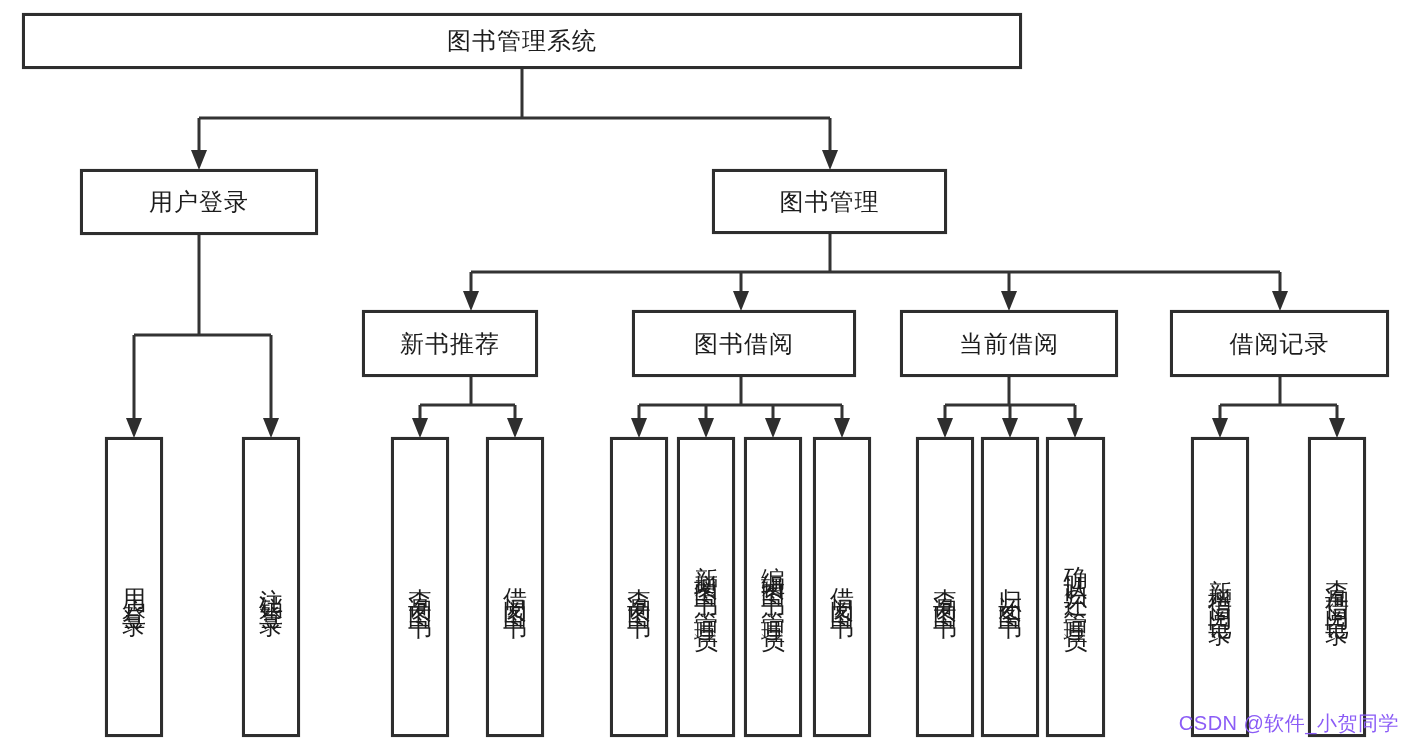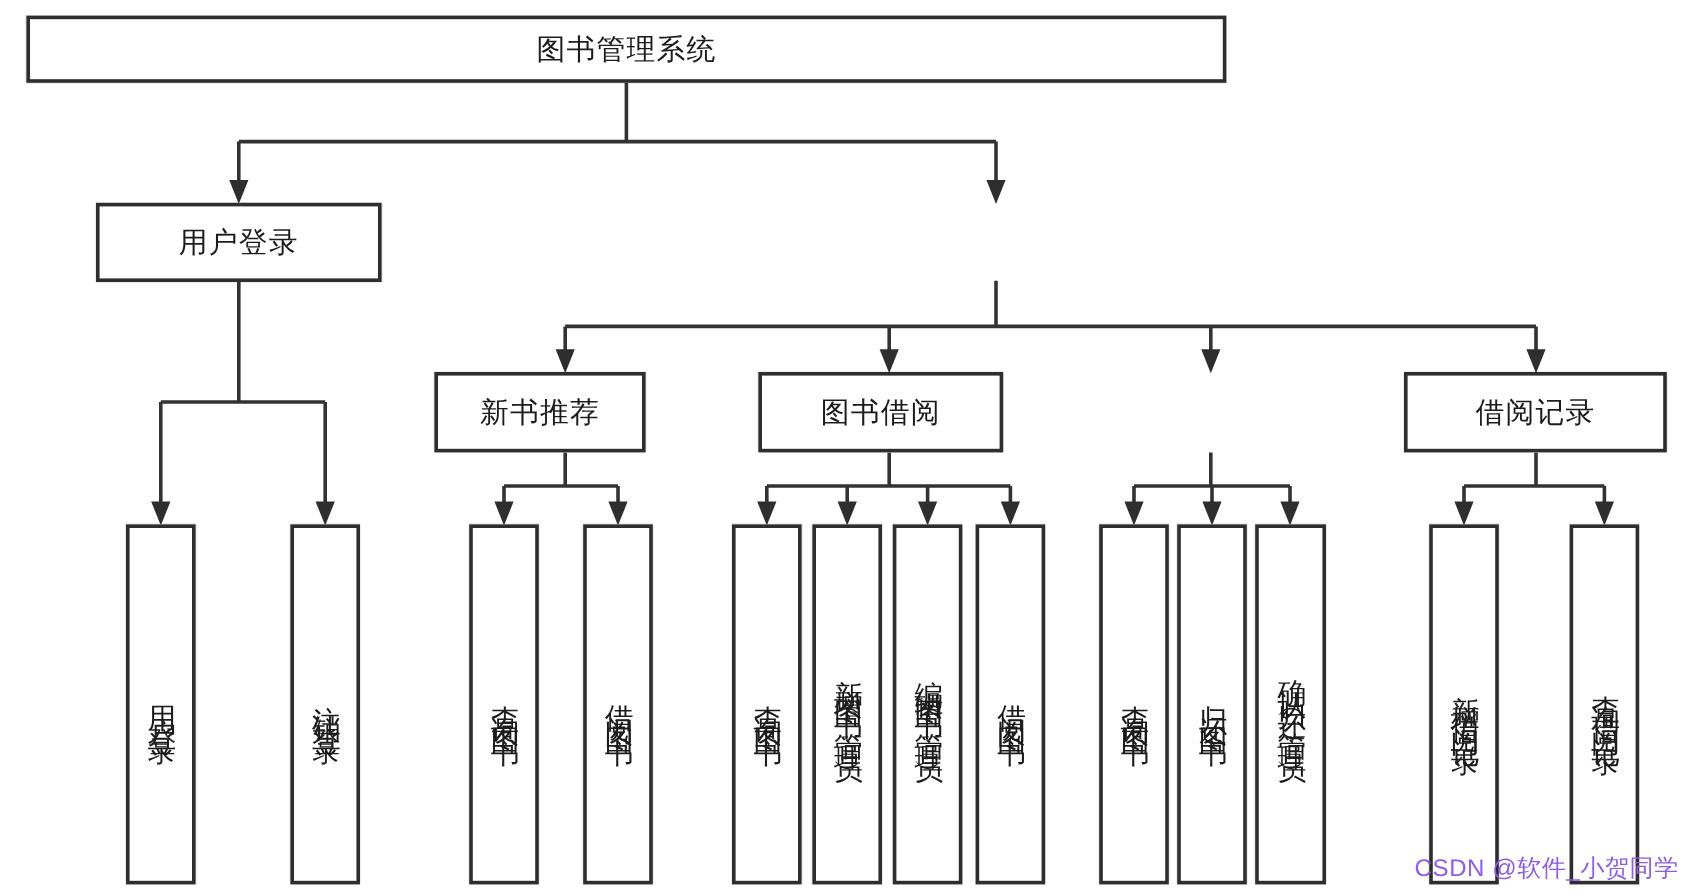--- a/index.html
+++ b/index.html
@@ -88,26 +88,32 @@
     <polygon points="1337,438 1329,418 1345,418"></polygon>
   </svg>
 
   <div class="node h" style="left:22px;top:13px;width:1000px;height:56px;">
     <span class="lbl">图书管理系统</span>
   </div>
 
   <div class="node h" style="left:80px;top:169px;width:238px;height:66px;">
     <span class="lbl">用户登录</span>
   </div>
+  <div class="node h" style="left:712px;top:169px;width:235px;height:65px;">
+    <span class="lbl">图书管理</span>
+  </div>
 
   <div class="node h" style="left:362px;top:310px;width:176px;height:67px;">
     <span class="lbl">新书推荐</span>
   </div>
-  <div class="node h" style="left:632px;top:310px;width:204px;height:67px;">
+  <div class="node h" style="left:632px;top:310px;width:224px;height:67px;">
     <span class="lbl">图书借阅</span>
+  </div>
+  <div class="node h" style="left:900px;top:310px;width:218px;height:67px;">
+    <span class="lbl">当前借阅</span>
   </div>
   <div class="node h" style="left:1170px;top:310px;width:219px;height:67px;">
     <span class="lbl">借阅记录</span>
   </div>
 
   <div class="node v" style="left:105px;top:437px;width:58px;height:300px;">
     <span class="lbl">用户登录</span>
   </div>
   <div class="node v" style="left:242px;top:437px;width:58px;height:300px;">
     <span class="lbl">注销登录</span>

